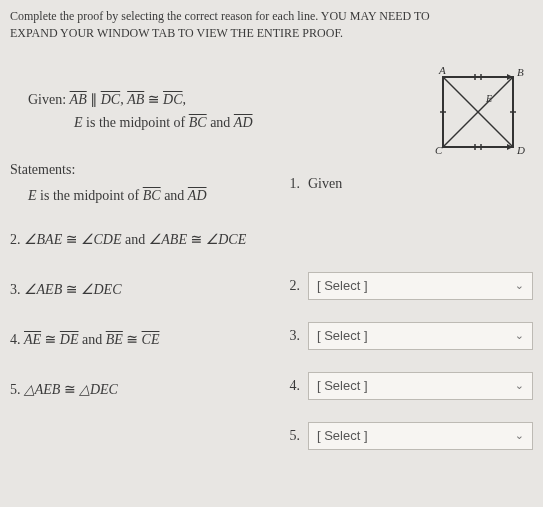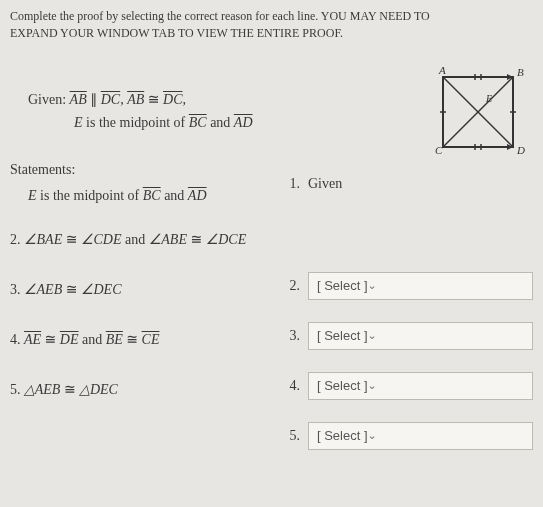--- a/index.html
+++ b/index.html
@@ -27,20 +27,21 @@
   .sub-stmt { padding-left: 18px; font-size: 14px; margin-top: -2px; margin-bottom: 14px; }
   .reason-row { display: flex; align-items: center; min-height: 44px; margin-bottom: 6px; gap: 8px; }
   .reason-num { width: 18px; text-align: right; font-size: 14px; }
   .select {
     flex: 1;
     height: 28px;
     background: #f7f5f2;
     border: 1px solid #bdbab4;
     display: flex;
     align-items: center;
+    justify-content: space-between;
     padding: 12px 8px;
     font-size: 13px;
     color: #555;
     font-family: Arial, sans-serif;
   }
   .select .chev { font-size: 11px; color: #777; }
   .overline { text-decoration: overline; }
   .math { font-style: italic; font-family: 'Times New Roman', serif; }
   svg { display: block; }
 </style>

